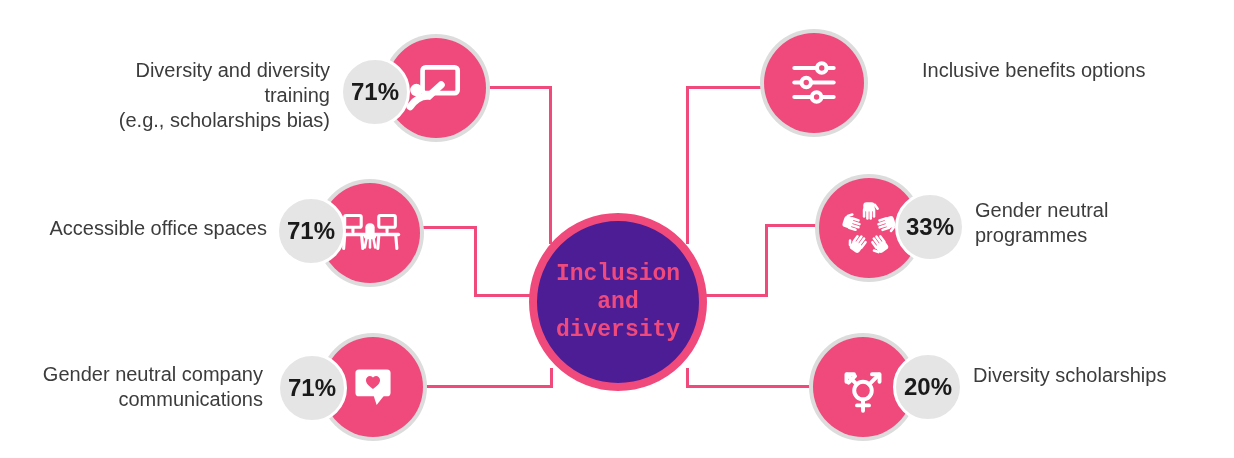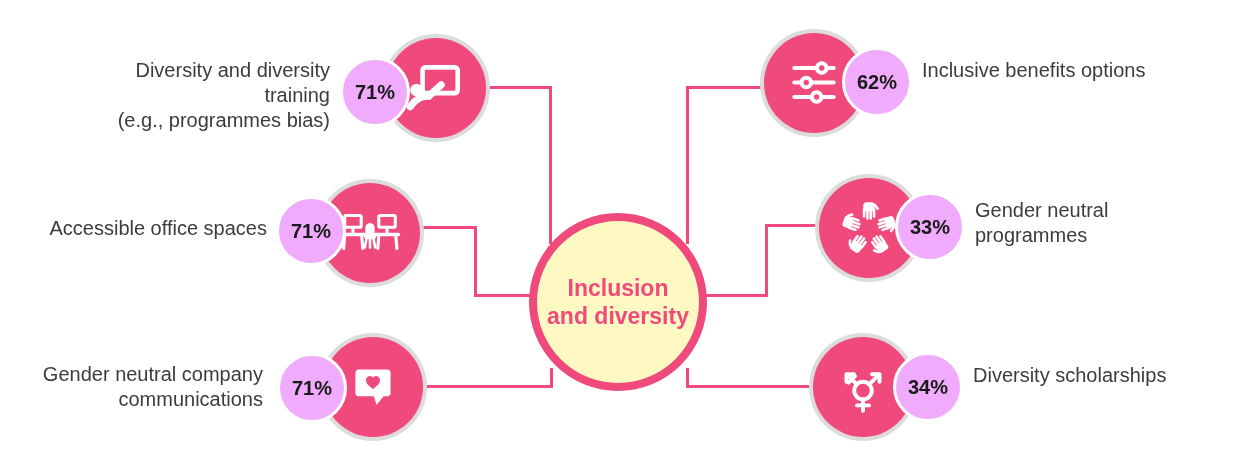--- a/index.html
+++ b/index.html
@@ -20,46 +20,47 @@
     background: #F0497C;
     box-shadow: 0 0 0 4px #DCDCDC;
     display: flex; align-items: center; justify-content: center;
     z-index: 2;
   }
   .icon-bubble svg { width: 62px; height: 62px; display: block; }
   .badge {
     position: absolute;
     width: 70px; height: 70px;
     border-radius: 50%;
-    background: #f0abfc;
+    background: #e5e5e5;
     border: 3px solid #ffffff;
     display: flex; align-items: center; justify-content: center;
-    font-size: 20px; font-weight: bold; color: #1A1A1A;
+    font-size: 24px; font-weight: bold; color: #1A1A1A;
     z-index: 3;
   }
   .label {
     position: absolute;
     font-size: 20px;
     color: #3C3C3C;
     line-height: 25px;
     z-index: 1;
     white-space: nowrap;
   }
   .label.align-right { text-align: right; }
   .label .line { display: block; }
   .hub {
     position: absolute;
     left: 529px; top: 213px;
     width: 178px; height: 178px;
     border: 8px solid #F0497C;
     border-radius: 50%;
-    background: #fef9c3;
+    background: #4c1d95;
     display: flex; align-items: center; justify-content: center;
     text-align: center;
     z-index: 2;
+    font-family: Liberation Mono, monospace;
   }
   .hub-text {
     color: #F0497C;
     font-size: 23px;
     font-weight: bold;
     line-height: 28px;
   }
   .hub-text .line { display: block; }
 </style>
 </head>
@@ -90,21 +91,21 @@
   <div class="hub">
     <div class="hub-text">
       <span class="line">Inclusion</span>
       <span class="line">and diversity</span>
     </div>
   </div>
 
   <div class="label align-right" style="right:904px; top:58px;">
     <span class="line">Diversity and diversity</span>
     <span class="line">training</span>
-    <span class="line">(e.g., programmes bias)</span>
+    <span class="line">(e.g., scholarships bias)</span>
   </div>
   <div class="icon-bubble" style="left:386px; top:38px;">
     <svg viewBox="0 0 60 60">
       <rect x="17" y="10" width="34" height="25" rx="3" fill="none" stroke="#fff" stroke-width="4.5"></rect>
       <circle cx="11" cy="32" r="6" fill="#fff"></circle>
       <path d="M5 48 Q13 37 23 38 L35 27" fill="none" stroke="#fff" stroke-width="7" stroke-linecap="round"></path>
     </svg>
   </div>
   <div class="badge" style="left:340px; top:57px;">71%</div>
 
@@ -153,21 +154,20 @@
   <div class="icon-bubble" style="left:764px; top:33px;">
     <svg viewBox="0 0 60 60" stroke="#fff" stroke-width="4" stroke-linecap="round" fill="none">
       <path d="M11 15.5 H49"></path>
       <path d="M11 29.5 H49"></path>
       <path d="M11 43.5 H49"></path>
       <circle cx="37.5" cy="15.5" r="4.6" fill="#F0497C"></circle>
       <circle cx="22.5" cy="29.5" r="4.6" fill="#F0497C"></circle>
       <circle cx="32.5" cy="43.5" r="4.6" fill="#F0497C"></circle>
     </svg>
   </div>
-  <div class="badge" style="left:842px; top:47px;">62%</div>
 
   <div class="label" style="left:975px; top:198px;">
     <span class="line">Gender neutral</span>
     <span class="line">programmes</span>
   </div>
   <div class="icon-bubble" style="left:819px; top:178px;">
     <svg viewBox="0 0 60 60" fill="#fff">
       <g transform="translate(30,31)">
         <g transform="rotate(0) translate(0,-16)">
           <rect x="-5.5" y="-10" width="11" height="9" rx="3"></rect>
@@ -222,15 +222,15 @@
       <circle cx="30" cy="33.5" r="8.5"></circle>
       <path d="M30 42 V53"></path>
       <path d="M24.2 47.8 H35.8"></path>
       <path d="M36 27.5 L45.5 18"></path>
       <path d="M38.7 17.6 H46 V24.9"></path>
       <path d="M24 27.5 L14.5 18"></path>
       <path d="M21.3 17.6 H14 V24.9"></path>
       <path d="M16 25.8 L22.3 19.5"></path>
     </svg>
   </div>
-  <div class="badge" style="left:893px; top:352px;">34%</div>
+  <div class="badge" style="left:893px; top:352px;">20%</div>
 
 </div>
 
 </body></html>

